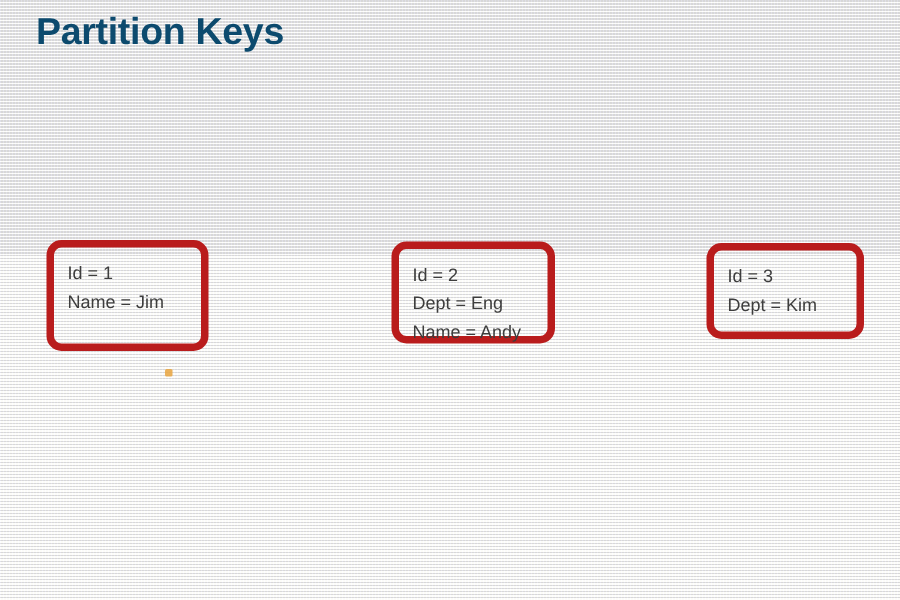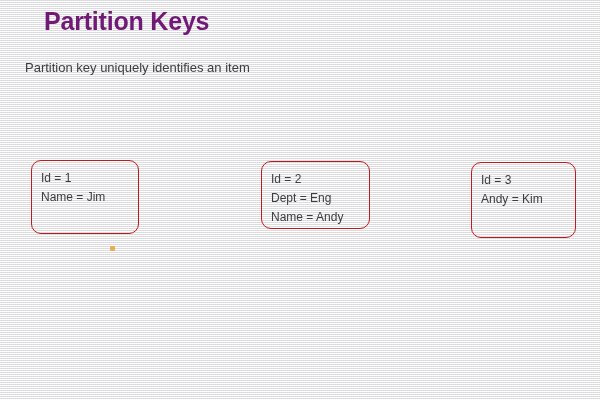--- a/index.html
+++ b/index.html
@@ -28,25 +28,24 @@
     position: absolute;
     inset: 0;
   }
 
   #page-title {
     position: absolute;
     left: 24px;
     top: 6px;
     font-size: 25px;
     font-weight: bold;
-    color: #701a75;
+    color: #0c4a6e;
     letter-spacing: -0.2px;
     line-height: 30px;
     white-space: nowrap;
-    margin-left: 20px;
   }
 
   #page-subtitle {
     position: absolute;
     left: 25px;
     top: 60px;
     font-size: 13px;
     font-weight: normal;
     color: #3d3d3d;
     line-height: 16px;
@@ -57,72 +56,71 @@
     position: absolute;
     left: 0;
     top: 0;
     width: 600px;
     height: 400px;
   }
 
   .item-box {
     position: absolute;
     box-sizing: border-box;
-    border: 1px solid #b91c1c;
+    border: 5px solid #b91c1c;
     border-radius: 10px;
     background: transparent;
     padding: 8px 16px 0 9px;
   }
 
   .item-line {
     font-size: 12px;
     color: #3d3d3d;
     line-height: 19px;
     white-space: nowrap;
   }
 
   #item-box-0 { left: 31px;  top: 160px; width: 108px; height: 74px; }
   #item-box-1 { left: 249px; top: 161px; width: 109px; height: 68px; margin-left: 12px; }
-  #item-box-2 { left: 471px; top: 162px; width: 105px; height: 76px; }
+  #item-box-2 { left: 471px; top: 162px; width: 105px; height: 64px; }
 
   #pointer-marker {
     position: absolute;
     left: 110px;
     top: 246px;
     width: 5px;
     height: 5px;
     background: #e8a33d;
     border-radius: 1px;
     opacity: 0.85;
   }
 </style>
 </head>
 <body>
 
 <div id="slide">
 
   <div id="page-title">Partition Keys</div>
 
-  <div id="page-subtitle">Partition key uniquely identifies an item</div>
 
   <div id="item-row">
 
     <div class="item-box" id="item-box-0">
       <div class="item-line">Id = 1</div>
       <div class="item-line">Name = Jim</div>
     </div>
 
     <div class="item-box" id="item-box-1">
       <div class="item-line">Id = 2</div>
       <div class="item-line">Dept = Eng</div>
       <div class="item-line">Name = Andy</div>
     </div>
 
     <div class="item-box" id="item-box-2">
       <div class="item-line">Id = 3</div>
-      <div class="item-line">Andy = Kim</div>
+      <div class="item-line">Dept = Kim</div>
     </div>
 
   </div>
 
   <div id="pointer-marker"></div>
 
 </div>
 
 </body></html>

